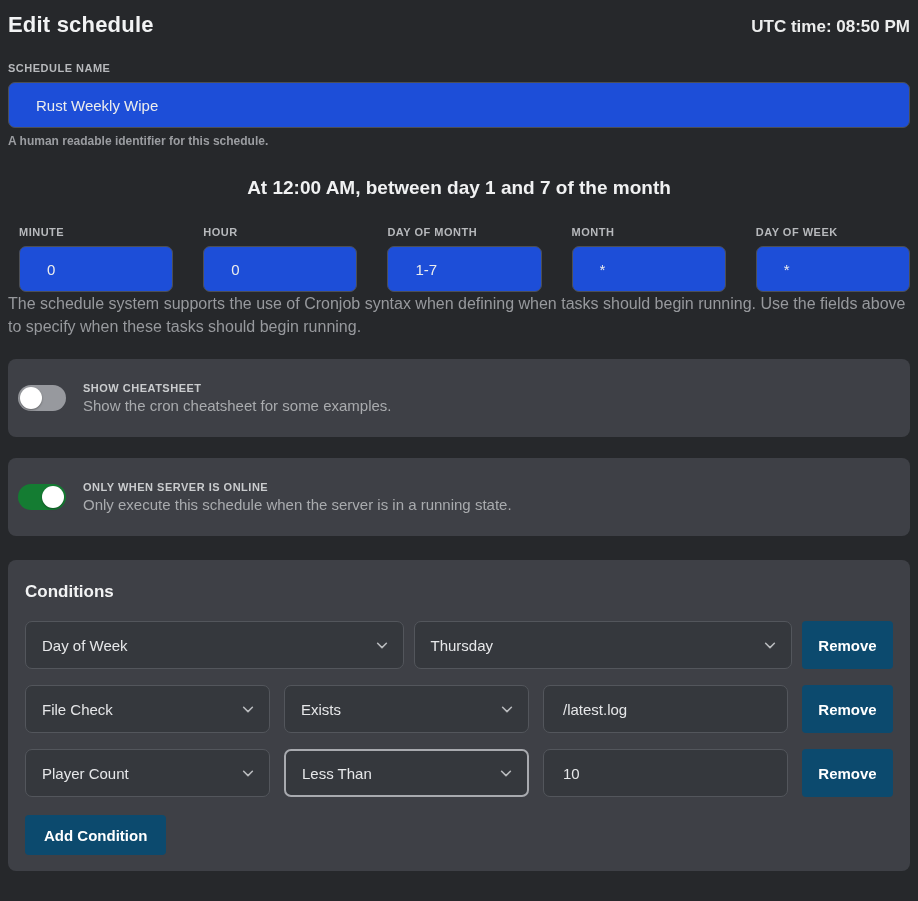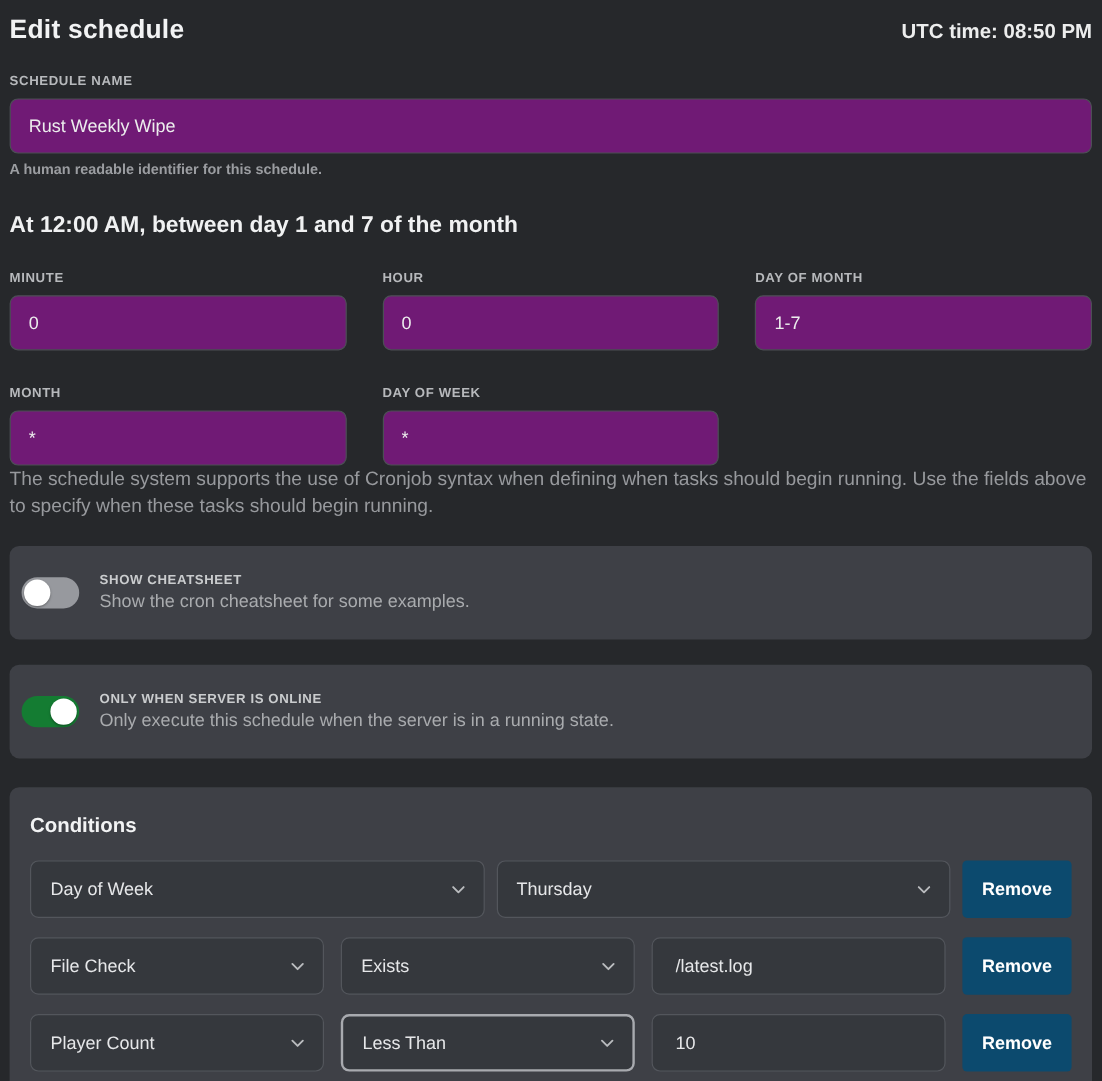--- a/index.html
+++ b/index.html
@@ -20,32 +20,32 @@
   
   .field-label {
     font-size: 11px; font-weight: 700; letter-spacing: 0.5px;
     color: #b7b9bc; text-transform: uppercase; margin-bottom: 8px;
   }
   .help-text { font-size: 12px; font-weight: 600; color: #9b9da1; margin-top: 6px; }
 
   
   .text-input {
     width: 100%; height: 46px;
-    background: #701a75; border: 1px solid #4c4f55; border-radius: 7px;
+    background: #1d4ed8; border: 1px solid #4c4f55; border-radius: 7px;
     color: #eceded; font-size: 15px; font-family: "Liberation Sans", sans-serif;
-    padding: 0 15px; outline: none;
+    padding: 0 27px; outline: none;
   }
 
   
   .cron-summary {
-    font-size: 19px; font-weight: 700; color: #f0f1f2;
+    text-align: center; font-size: 19px; font-weight: 700; color: #f0f1f2;
     margin: 29px 0 27px 0;
   }
 
-  .cron-grid { display: grid; grid-template-columns: repeat(3, 1fr); gap: 30px; }
+  .cron-grid { display: grid; grid-template-columns: repeat(5, 1fr); gap: 30px; margin-left: 11px; }
   .cron-help { font-size: 16px; color: #97999d; line-height: 1.45; }
 
   
   .card {
     background: #3e4046; border-radius: 8px;
     padding: 16px 17px;
   }
   .toggle-card { margin-top: 21px; display: flex; align-items: center; gap: 17px; height: 78px; padding-left: 10px; }
 
   

